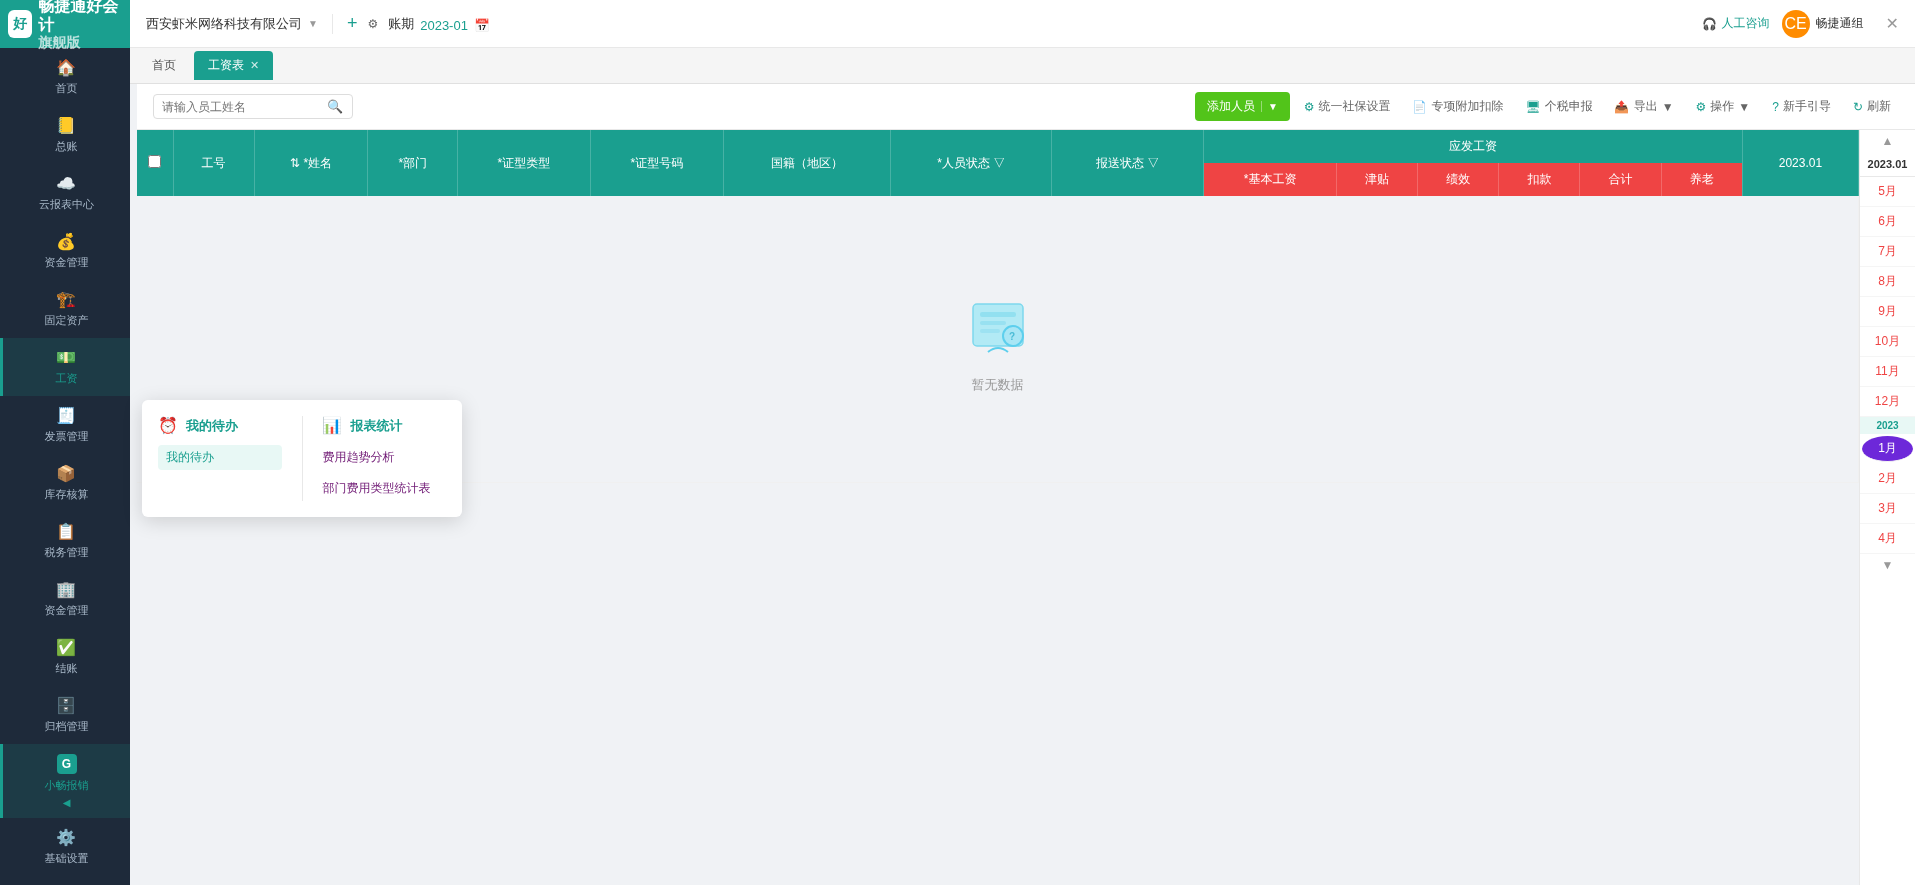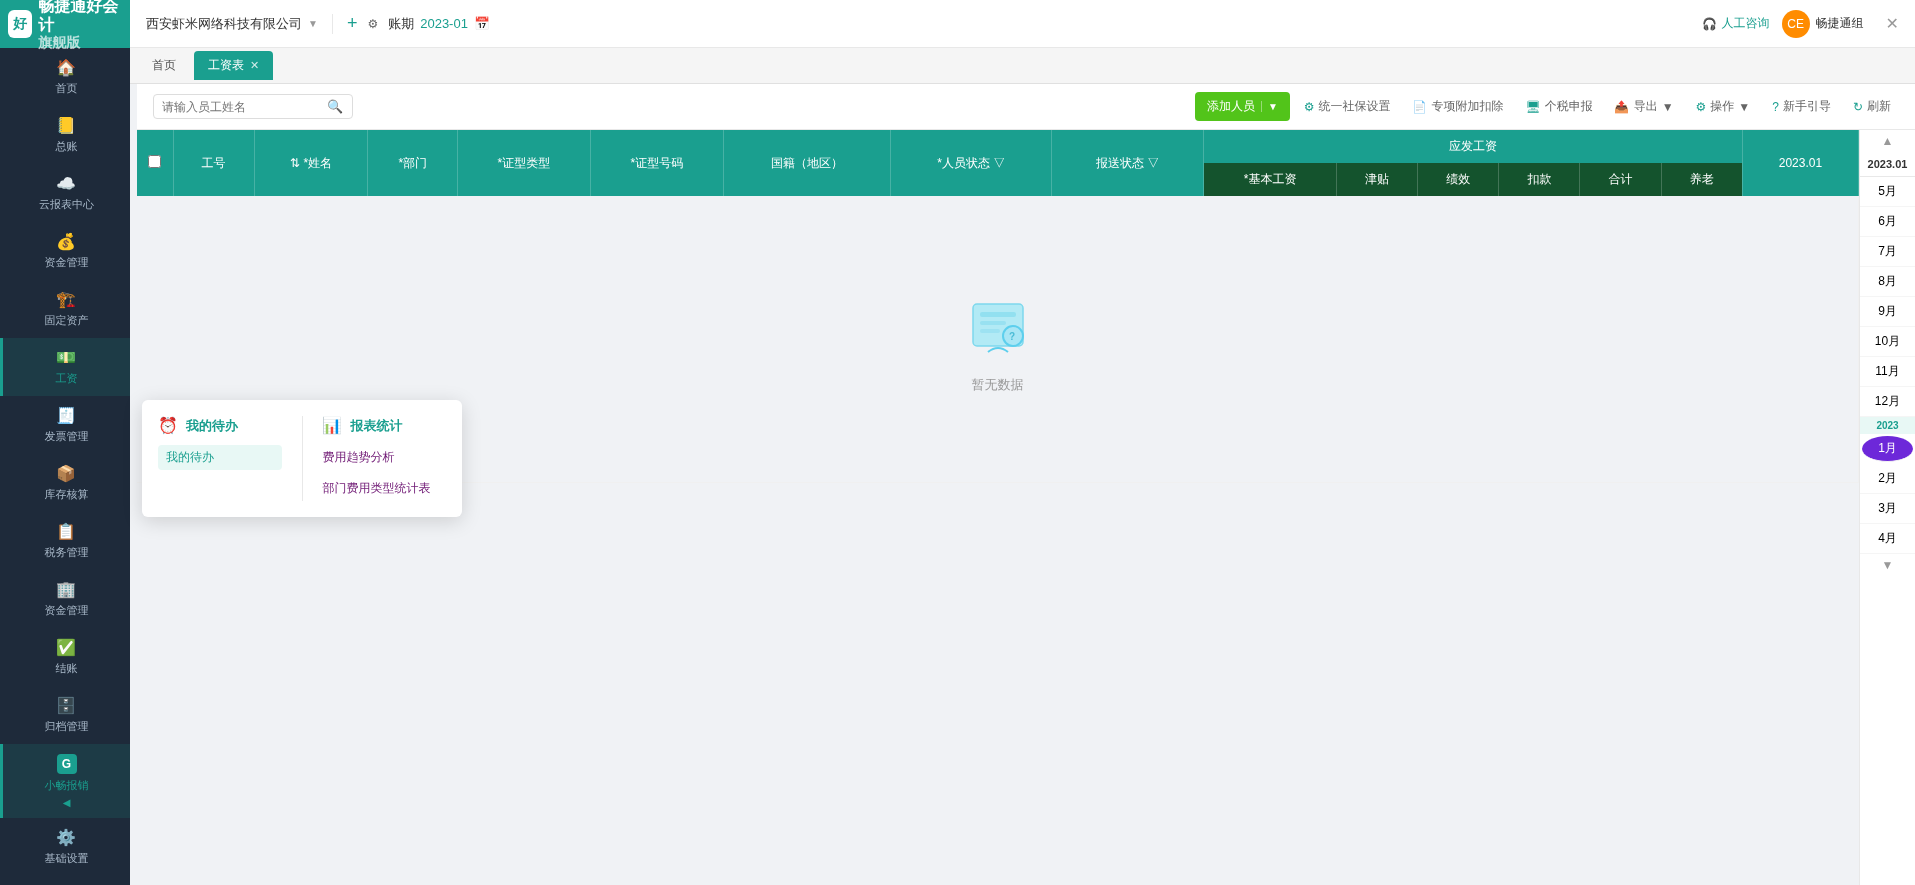--- a/index.html
+++ b/index.html
@@ -78,25 +78,25 @@
       align-items: center;
       gap: 6px;
       font-size: 13px;
       color: #333;
       cursor: pointer;
     }
     .company-selector .arrow { color: #999; font-size: 10px; }
     .topbar-divider { width: 1px; height: 20px; background: #e8e8e8; margin: 0 4px; }
     .topbar-add { color: #1a9f8f; font-size: 18px; cursor: pointer; }
     .topbar-gear { color: #666; cursor: pointer; }
-    .topbar-period { display: flex; align-items: center; gap: 6px; font-size: 13px; color: #333; }
+    .topbar-period { display: flex; align-items: flex-end; gap: 6px; font-size: 13px; color: #333; }
     .topbar-right { margin-left: auto; display: flex; align-items: center; gap: 12px; }
     .topbar-service { display: flex; align-items: center; gap: 4px; color: #1a9f8f; font-size: 12px; cursor: pointer; }
     .topbar-user { display: flex; align-items: center; gap: 6px; font-size: 12px; color: #333; cursor: pointer; }
-    .user-avatar { width: 28px; height: 28px; border-radius: 50%; background: #ff8c00; display: flex; align-items: center; justify-content: center; color: white; font-size: 12px; }
+    .user-avatar { width: 28px; height: 28px; border-radius: 50%; background: #ff8c00; display: flex; align-items: center; justify-content: center; color: white; font-size: 16px; }
 
     
     .tabbar {
       background: #f5f5f5;
       border-bottom: 1px solid #e0e0e0;
       display: flex;
       align-items: center;
       padding: 0 8px;
       height: 36px;
       gap: 4px;
@@ -186,21 +186,21 @@
       color: white;
     }
     .data-table th {
       padding: 8px 10px;
       text-align: center;
       border-right: 1px solid rgba(255,255,255,0.2);
       white-space: nowrap;
       font-weight: normal;
     }
     .data-table th.sub {
-      background: #14532d;
+      background: #ef4444;
     }
     .data-table td {
       padding: 8px 10px;
       border-bottom: 1px solid #f0f0f0;
       border-right: 1px solid #f0f0f0;
       text-align: center;
     }
     .checkbox-col { width: 36px; }
 
     
@@ -226,21 +226,21 @@
       border-left: 1px solid #e8e8e8;
       display: flex;
       flex-direction: column;
       overflow-y: auto;
       font-size: 12px;
     }
     .month-item {
       padding: 6px 4px;
       text-align: center;
       cursor: pointer;
-      color: #000000;
+      color: #ef4444;
       border-bottom: 1px solid #f5f5f5;
       position: relative;
     }
     .month-item.active {
       background: #6d28d9;
       color: white;
       border-radius: 50%;
       margin: 2px;
       padding: 4px;
     }

